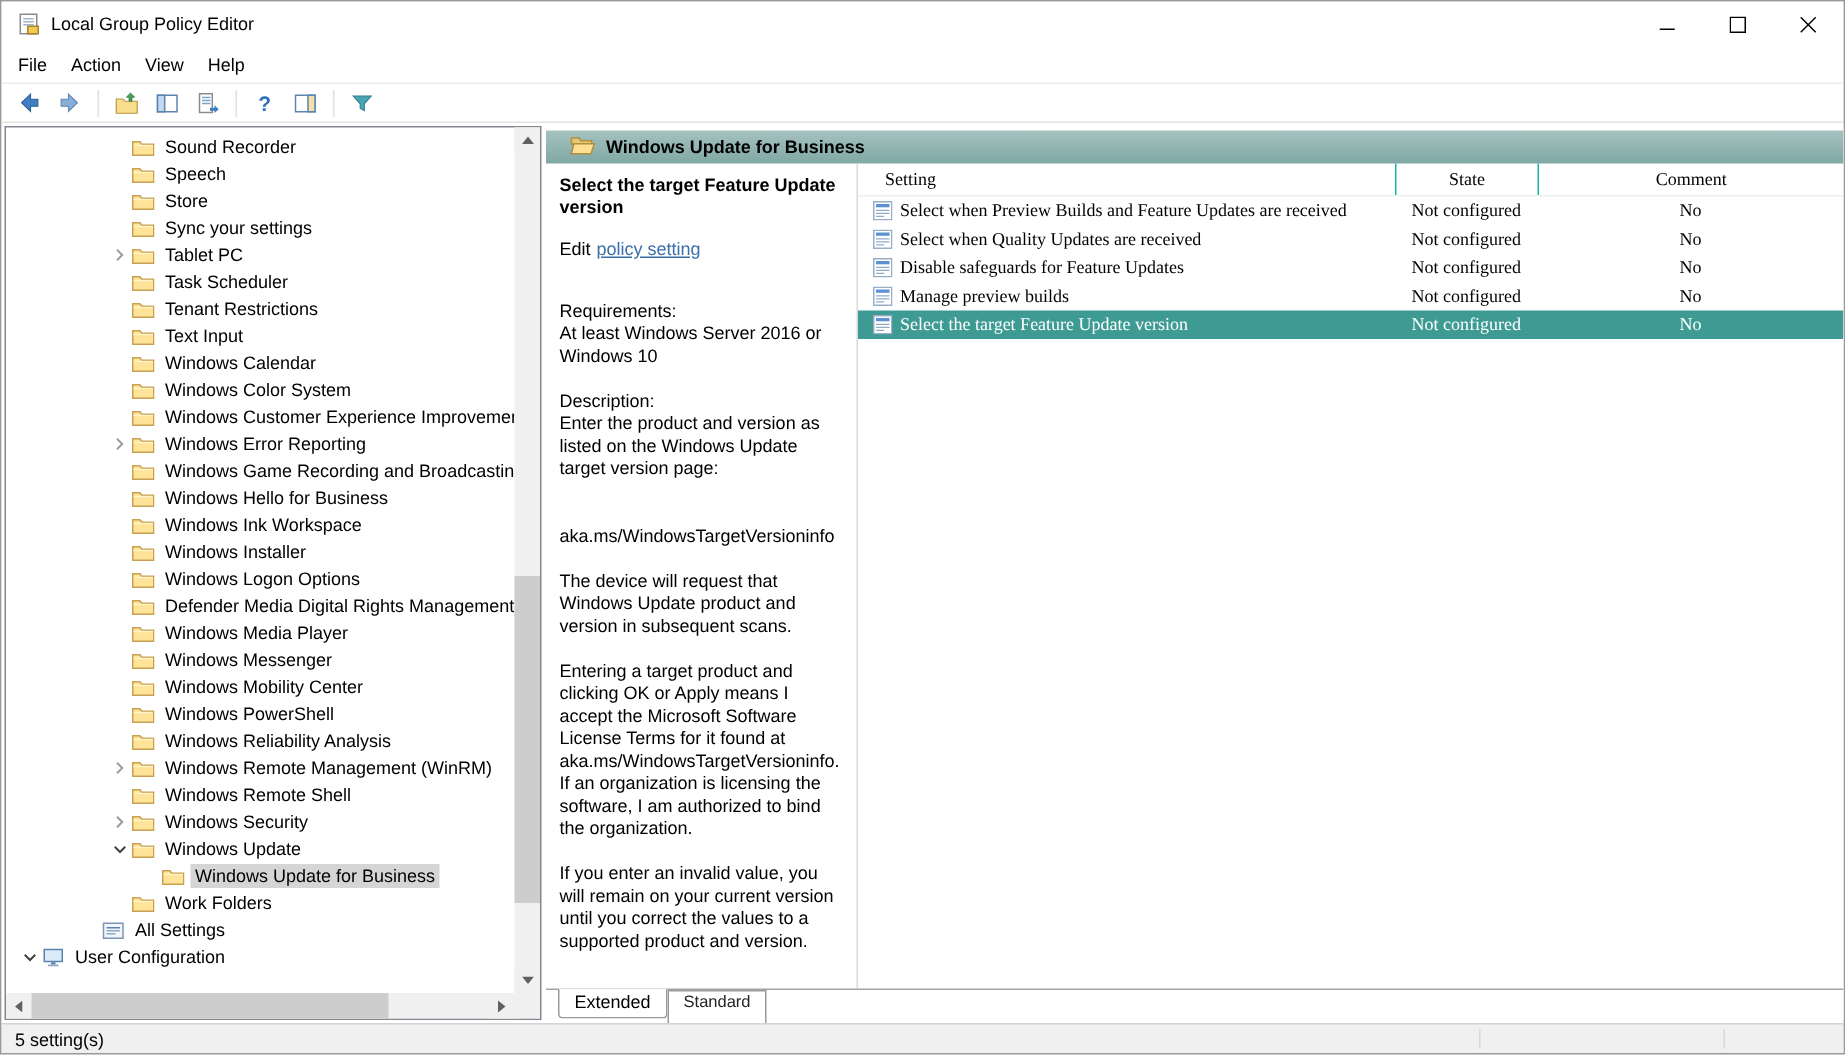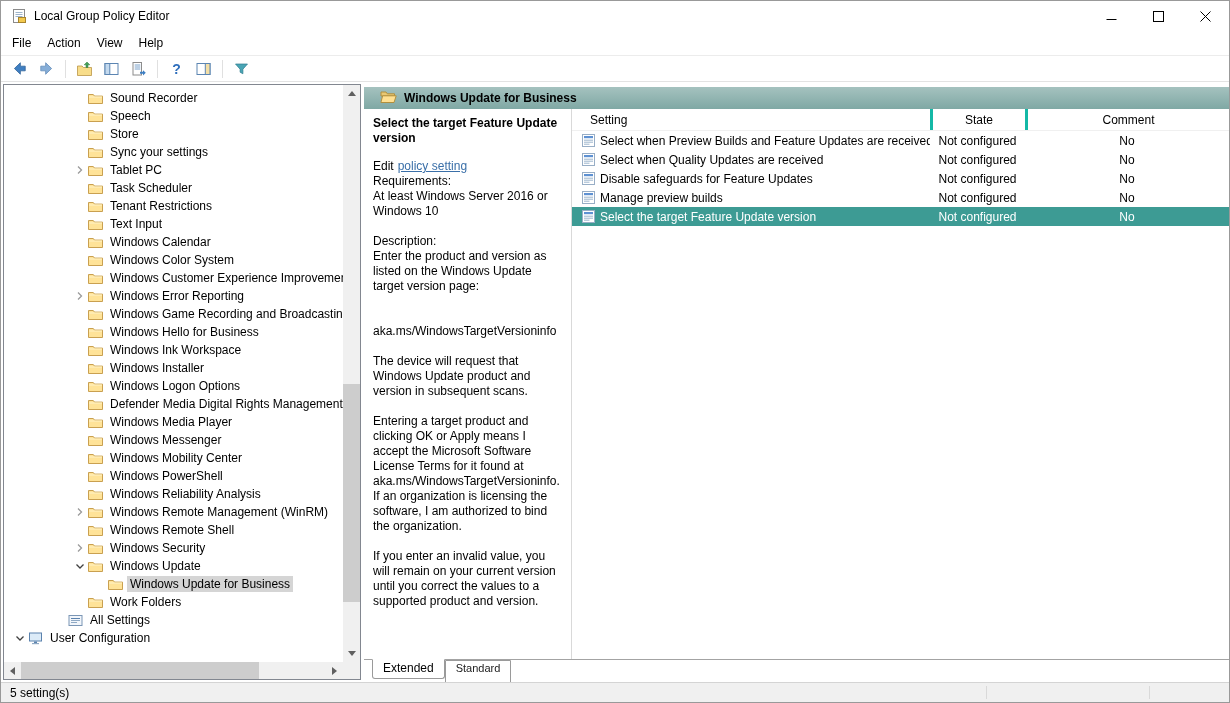--- a/index.html
+++ b/index.html
@@ -53,30 +53,30 @@
   .hthumb{ position:absolute; top:0; bottom:0; left:0; width:78%; background:#cdcdcd; }
   .scroll-corner{ position:absolute; right:0; bottom:0; width:17px; height:17px; background:#f0f0f0; }
   
   .right-panel{ flex:1; min-width:0; display:flex; flex-direction:column; background:#fff; }
   .header-band{ height:22px; flex:0 0 auto; margin-top:3px; display:flex; align-items:center; gap:7px; padding-left:16px;
     background:linear-gradient(to bottom, var(--band-top), var(--band-bottom)); }
   .band-title{ font-weight:bold; }
   .panes{ flex:1; min-height:0; display:flex; }
   .detail-pane{ width:208px; flex:0 0 auto; border-right:1px solid #d9d9d9; padding:7px 8px 6px 9px; overflow:hidden; line-height:15px; }
   .detail-title{ font-weight:bold; margin-bottom:13px; }
-  .edit-line{ margin-bottom:0; }
+  .edit-line{ margin-bottom:26px; }
   .edit-link{ color:var(--link-blue); text-decoration:underline; margin-left:4px; cursor:pointer; }
   .req-block{ margin-bottom:15px; }
   .detail-para{ margin-bottom:15px; }
   .detail-paragraphs .detail-para:first-child{ margin-bottom:30px; }
   
-  .list-pane{ flex:1; min-width:0; display:flex; flex-direction:column; }
+  .list-pane{ flex:1; min-width:0; display:flex; flex-direction:column;font-family:Liberation Serif, serif; }
   .list-header{ height:22px; flex:0 0 auto; display:flex; align-items:stretch; border-bottom:1px solid #f0f0f0; }
   .col{ display:flex; align-items:center; padding:0 6px; }
-  .col + .col{ border-left:3px solid #14b8a6; }
+  .col + .col{ border-left:1px solid #14b8a6; }
   .col-setting{ width:358px; flex:0 0 auto; padding-left:18px; }
   .col-state{ width:95px; flex:0 0 auto; justify-content:center; }
   .col-comment{ flex:1; justify-content:center; }
   .list-rows{ flex:1; overflow:hidden; }
   .list-row{ height:19px; display:flex; align-items:center; }
   .cell{ padding:0 6px; }
   .cell-setting{ width:358px; flex:0 0 auto; display:flex; align-items:center; gap:5px; padding-left:10px; overflow:hidden; white-space:nowrap; }
   .cell-state{ width:95px; flex:0 0 auto; text-align:center; }
   .cell-comment{ flex:1; text-align:center; }
   .row-icon{ display:flex; align-items:center; flex:0 0 auto; }

